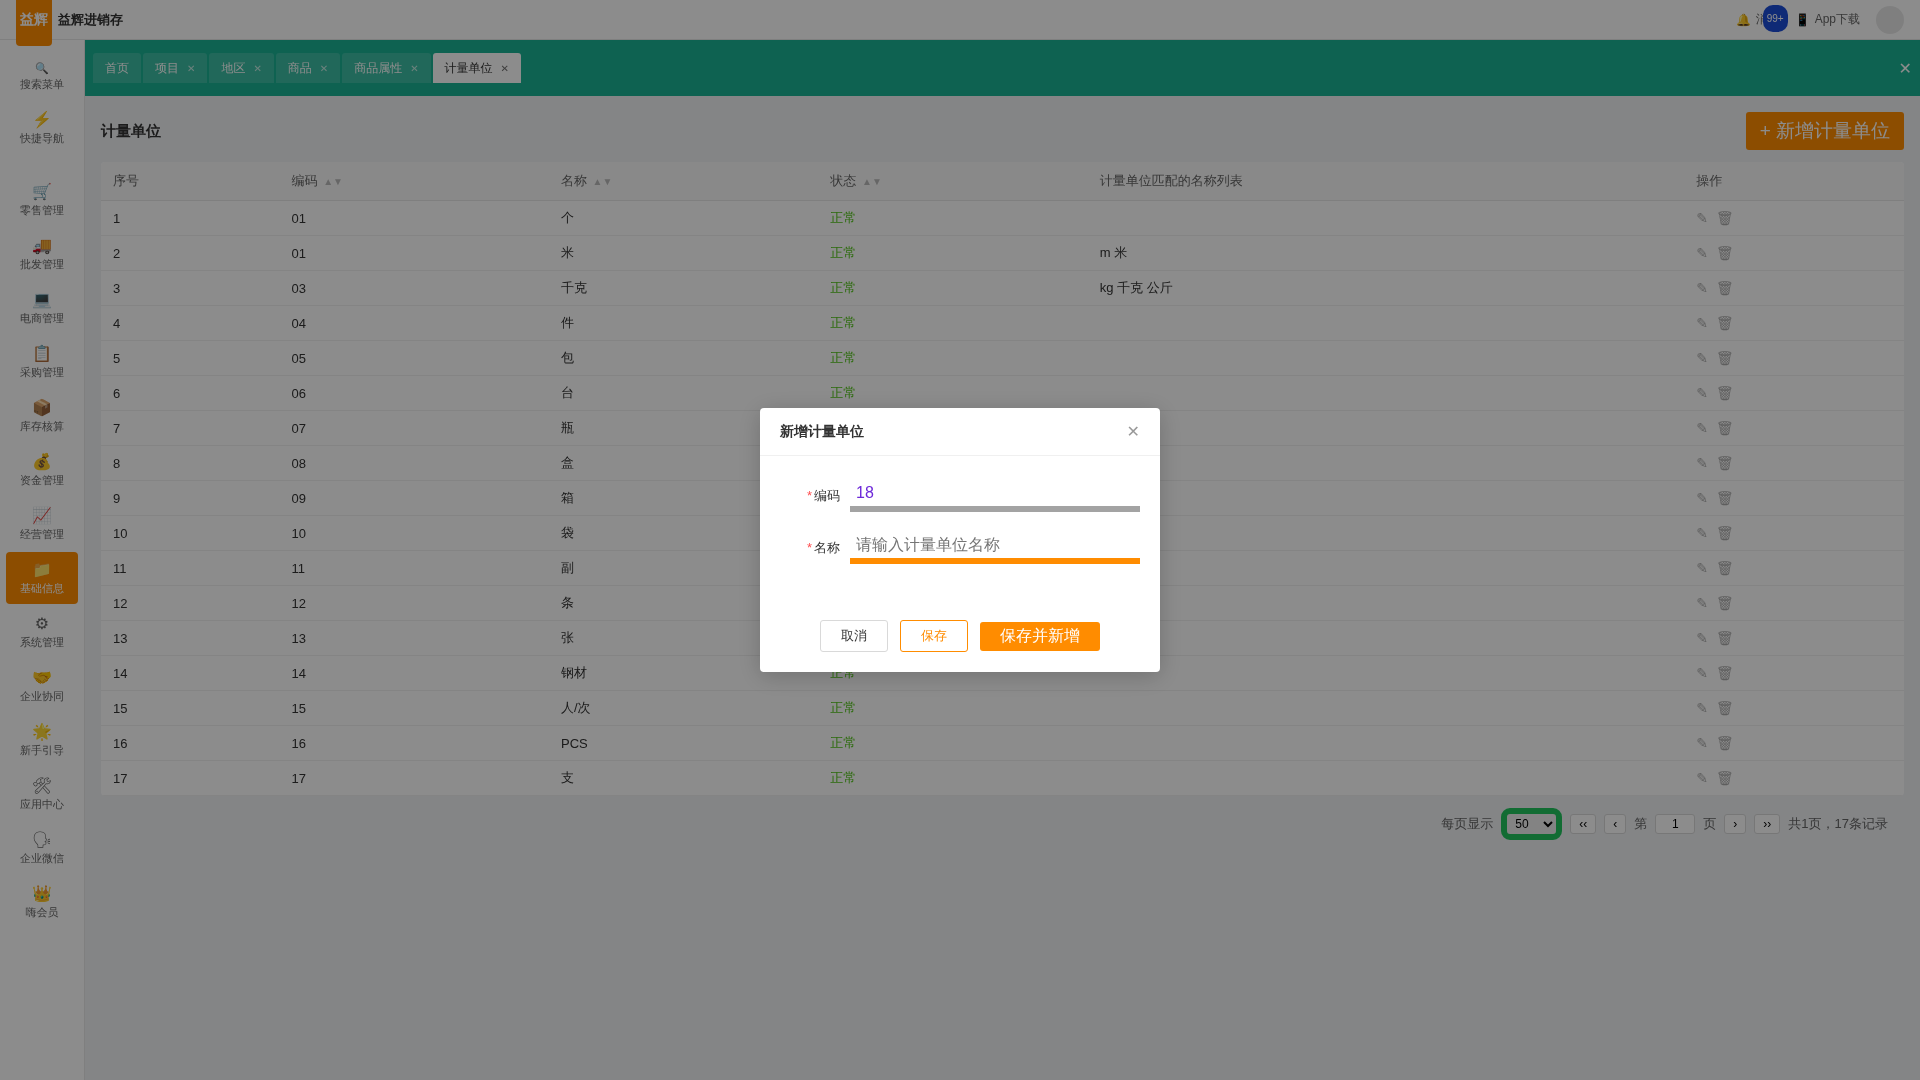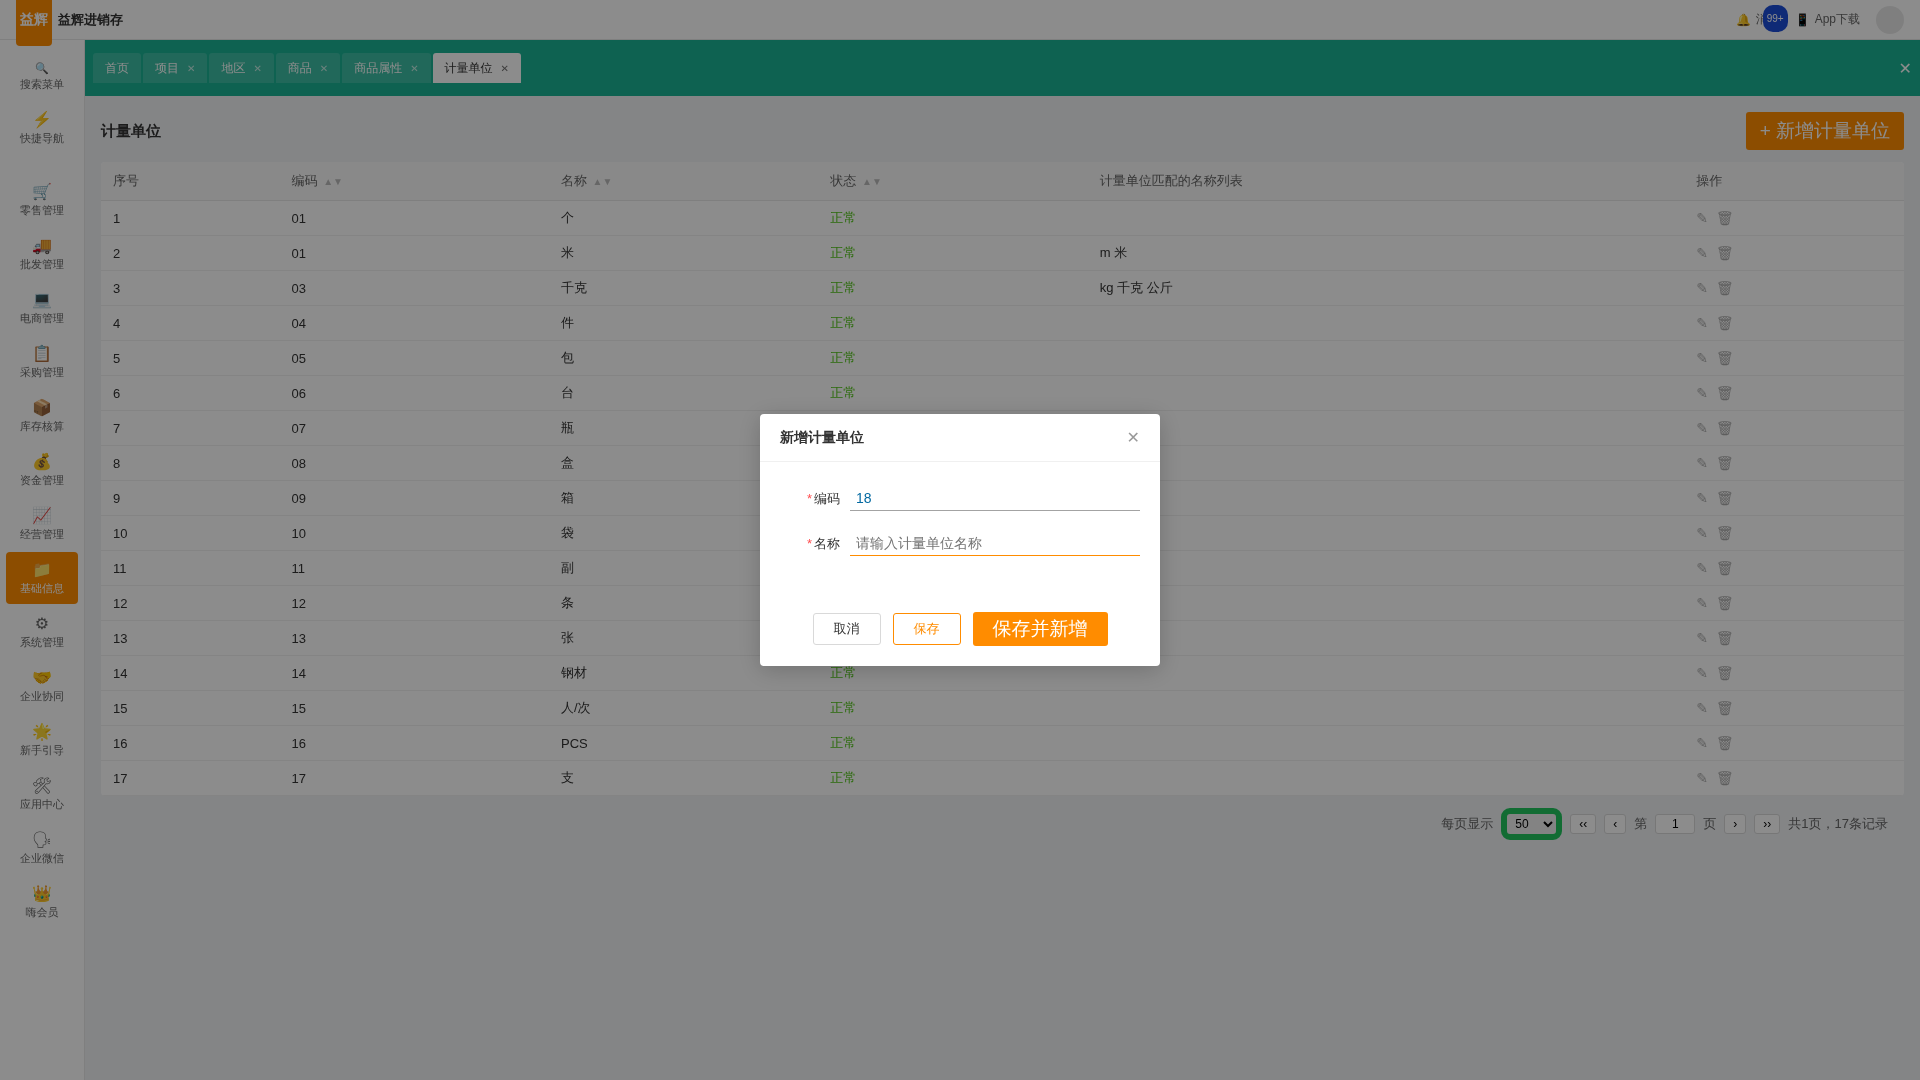--- a/index.html
+++ b/index.html
@@ -63,26 +63,26 @@
     
     .modal-overlay { position: fixed; top: 0; left: 0; right: 0; bottom: 0; background: rgba(0,0,0,0.45); z-index: 1000; display: flex; align-items: center; justify-content: center; }
     .modal { background: #fff; border-radius: 4px; width: 400px; box-shadow: 0 4px 24px rgba(0,0,0,0.2); }
     .modal-header { display: flex; align-items: center; justify-content: space-between; padding: 14px 20px; border-bottom: 1px solid #f0f0f0; }
     .modal-title { font-size: 14px; font-weight: bold; color: #333; }
     .modal-close { background: none; border: none; cursor: pointer; font-size: 16px; color: #999; }
     .modal-body { padding: 24px 20px; }
     .form-row { display: flex; align-items: center; margin-bottom: 20px; }
     .form-label { width: 60px; text-align: right; font-size: 13px; color: #333; margin-right: 10px; flex-shrink: 0; }
     .form-label .required { color: #ff4d4f; margin-right: 2px; }
-    .form-input { flex: 1; border: none; border-bottom: 1px solid #a3a3a3; outline: none; padding: 4px 6px; font-size: 14px; color: #0369a1; }
+    .form-input { flex: 1; border: none; border-bottom: 6px solid #a3a3a3; outline: none; padding: 4px 6px; font-size: 16px; color: #6d28d9; }
     .form-input.highlighted { border-bottom-color: #ff8c00; }
     .modal-footer { display: flex; align-items: center; justify-content: center; gap: 12px; padding: 12px 20px 20px; }
     .btn-cancel { border: 1px solid #d9d9d9; background: #fff; color: #333; border-radius: 3px; padding: 6px 20px; font-size: 13px; cursor: pointer; }
     .btn-save { background: #fff; border: 1px solid #ff8c00; color: #ff8c00; border-radius: 3px; padding: 6px 20px; font-size: 13px; cursor: pointer; }
-    .btn-save-new { background: #ff8c00; border: none; color: #fff; border-radius: 3px; padding: 4px 20px; font-size: 19px; cursor: pointer; }
+    .btn-save-new { background: #ff8c00; border: none; color: #fff; border-radius: 3px; padding: 4px 20px; font-size: 16px; cursor: pointer; }
 
     
     .sort-arrow { font-size: 10px; color: #bbb; margin-left: 2px; }
   </style>
 </head>
 <body>
 
 <div class="topbar">
   <div class="topbar-logo">
     <div class="logo-icon">益辉</div>

